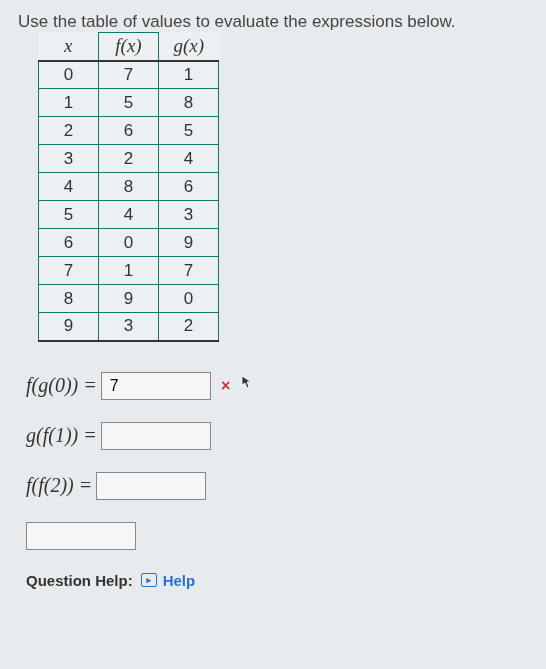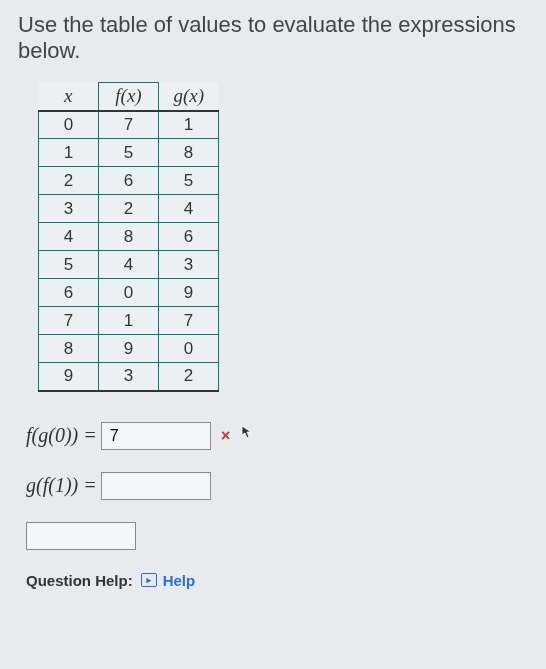--- a/index.html
+++ b/index.html
@@ -4,23 +4,22 @@
   <style>
     * { box-sizing: border-box; margin: 0; padding: 0; }
     body {
       font-family: Arial, sans-serif;
       background: #e8ebed;
       padding: 12px 18px;
       width: 546px;
       color: #333;
     }
     .instruction {
-      font-size: 22px;
+      font-size: 17px;
       color: #444;
-      margin-bottom: 18px;
     }
     .table-wrap {
       margin-left: 20px;
       margin-bottom: 30px;
     }
     table {
       border-collapse: collapse;
       background: #edf0f2;
     }
     th, td {
@@ -191,20 +190,24 @@
       <span class="clear-x">×</span>
       <span class="cursor-ico"><svg width="20" height="20" viewBox="0 0 20 20">
           <path d="M3 3 L3 12 L6 10 L8 15 L10 14 L8 9 L12 9 Z" fill="#333" stroke="#fff" stroke-width="0.8"></path>
         </svg></span>
     </div>
     <div class="expr-row">
       <span class="expr-label">g(f(1)) =</span>
       <input type="text" class="answer-input" style="">
     </div>
     <div class="expr-row">
+      <span class="expr-label">f(f(2)) =</span>
+      <input type="text" class="answer-input" style="">
+    </div>
+    <div class="expr-row">
       <input type="text" class="answer-input" style="">
     </div>
   </div>
 
 <div class="help-row">
   <span>Question Help:</span>
   <span class="video-link">
     <span class="video-ico">▸</span>
     <span>Help</span>
   </span>

